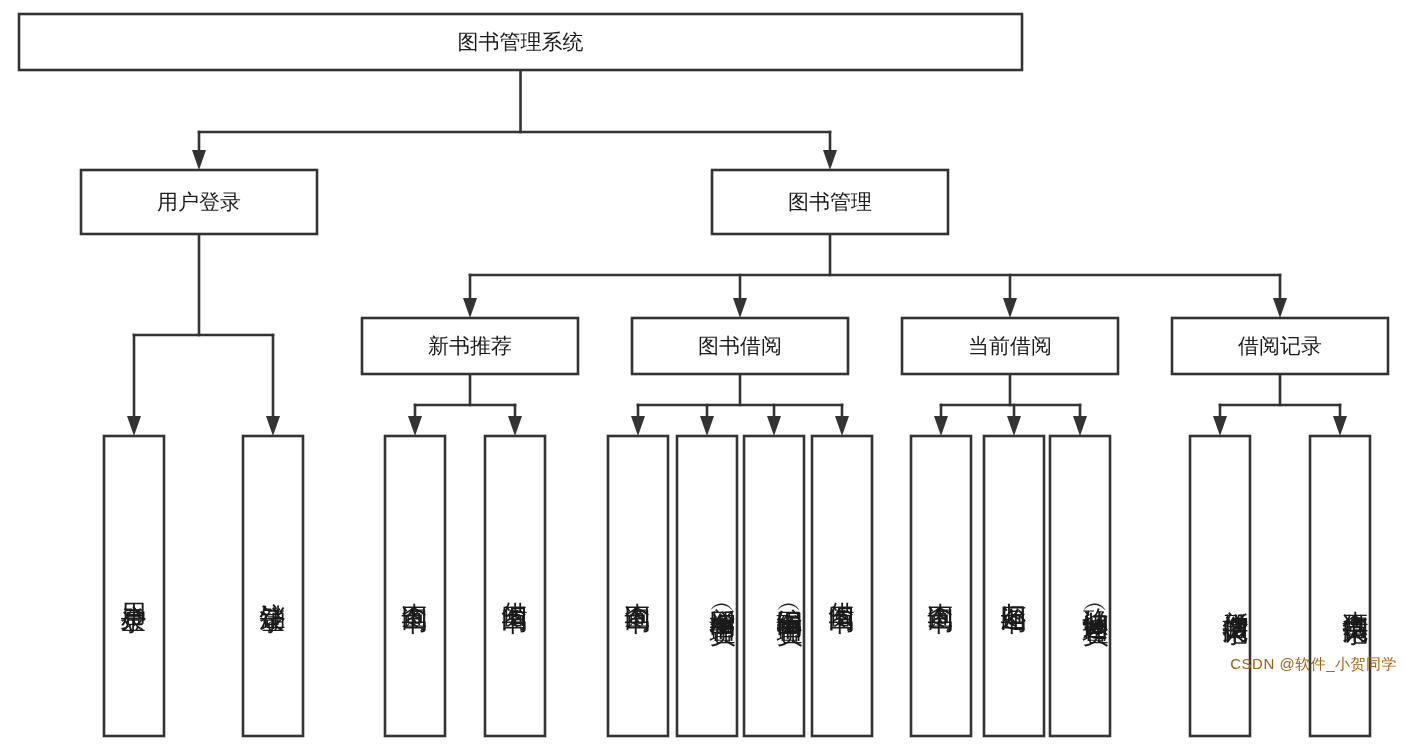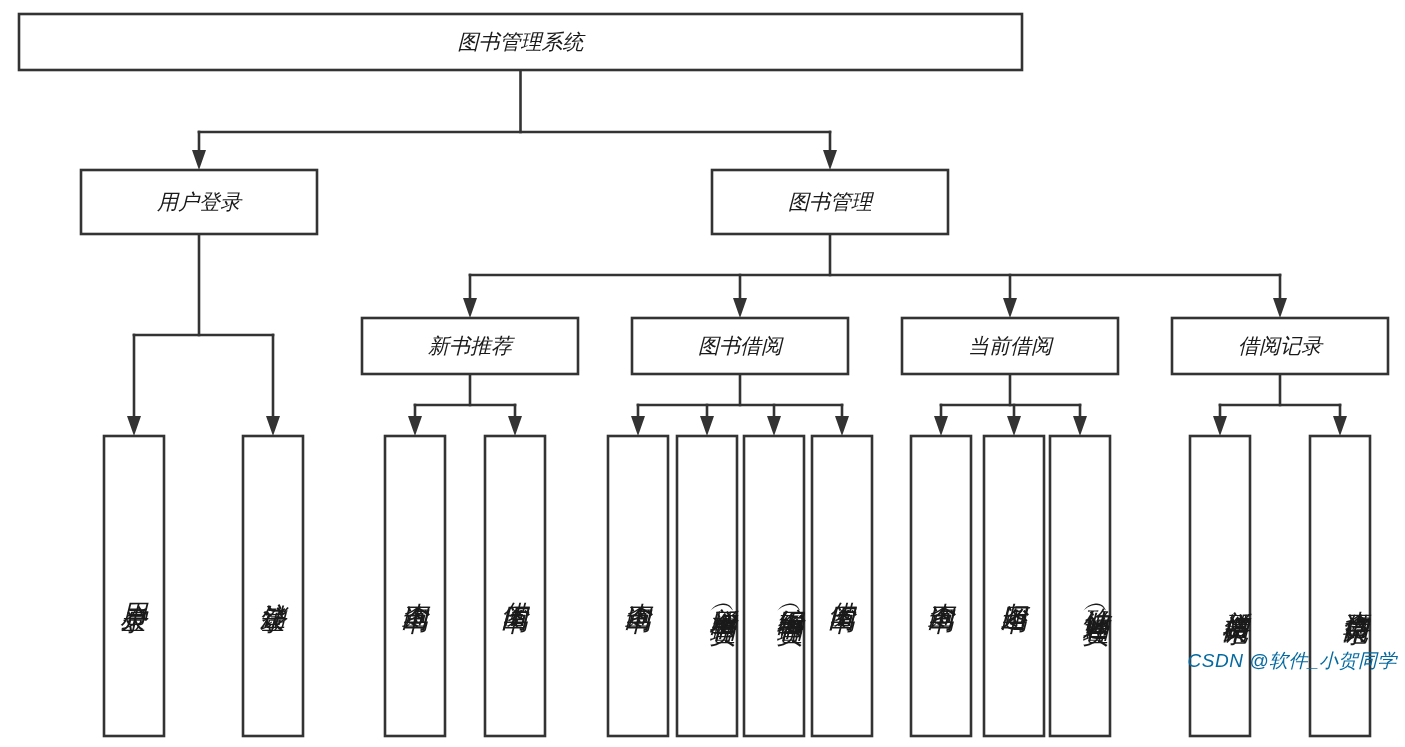--- a/index.html
+++ b/index.html
@@ -10,21 +10,20 @@
   body {
     width: 1405px;
     height: 747px;
     font-family: "Liberation Sans", "DejaVu Sans", sans-serif;
     overflow: hidden;
   }
   #diagram-root {
     position: relative;
     width: 1405px;
     height: 680px;
-    font-style: italic;
   }
   svg#tree-svg {
     position: absolute;
     left: 0;
     top: 0;
     width: 1405px;
     height: 747px;
     display: block;
   }
   .node-box {
@@ -65,22 +64,22 @@
     pointer-events: none;
   }
   .leaf-label.centered {
     align-items: center;
   }
   #watermark {
     position: absolute;
     right: 8px;
     bottom: 6px;
     font-family: "Liberation Sans", "DejaVu Sans", sans-serif;
-    font-size: 19px;
-    color: #0369a1;
+    font-size: 15px;
+    color: #a16207;
     letter-spacing: 0.5px;
     user-select: none;
     text-align: center;
   }
 </style>
 </head>
 <body>
 
 <div id="diagram-root">
   <svg id="tree-svg" viewBox="0 0 1405 747">

